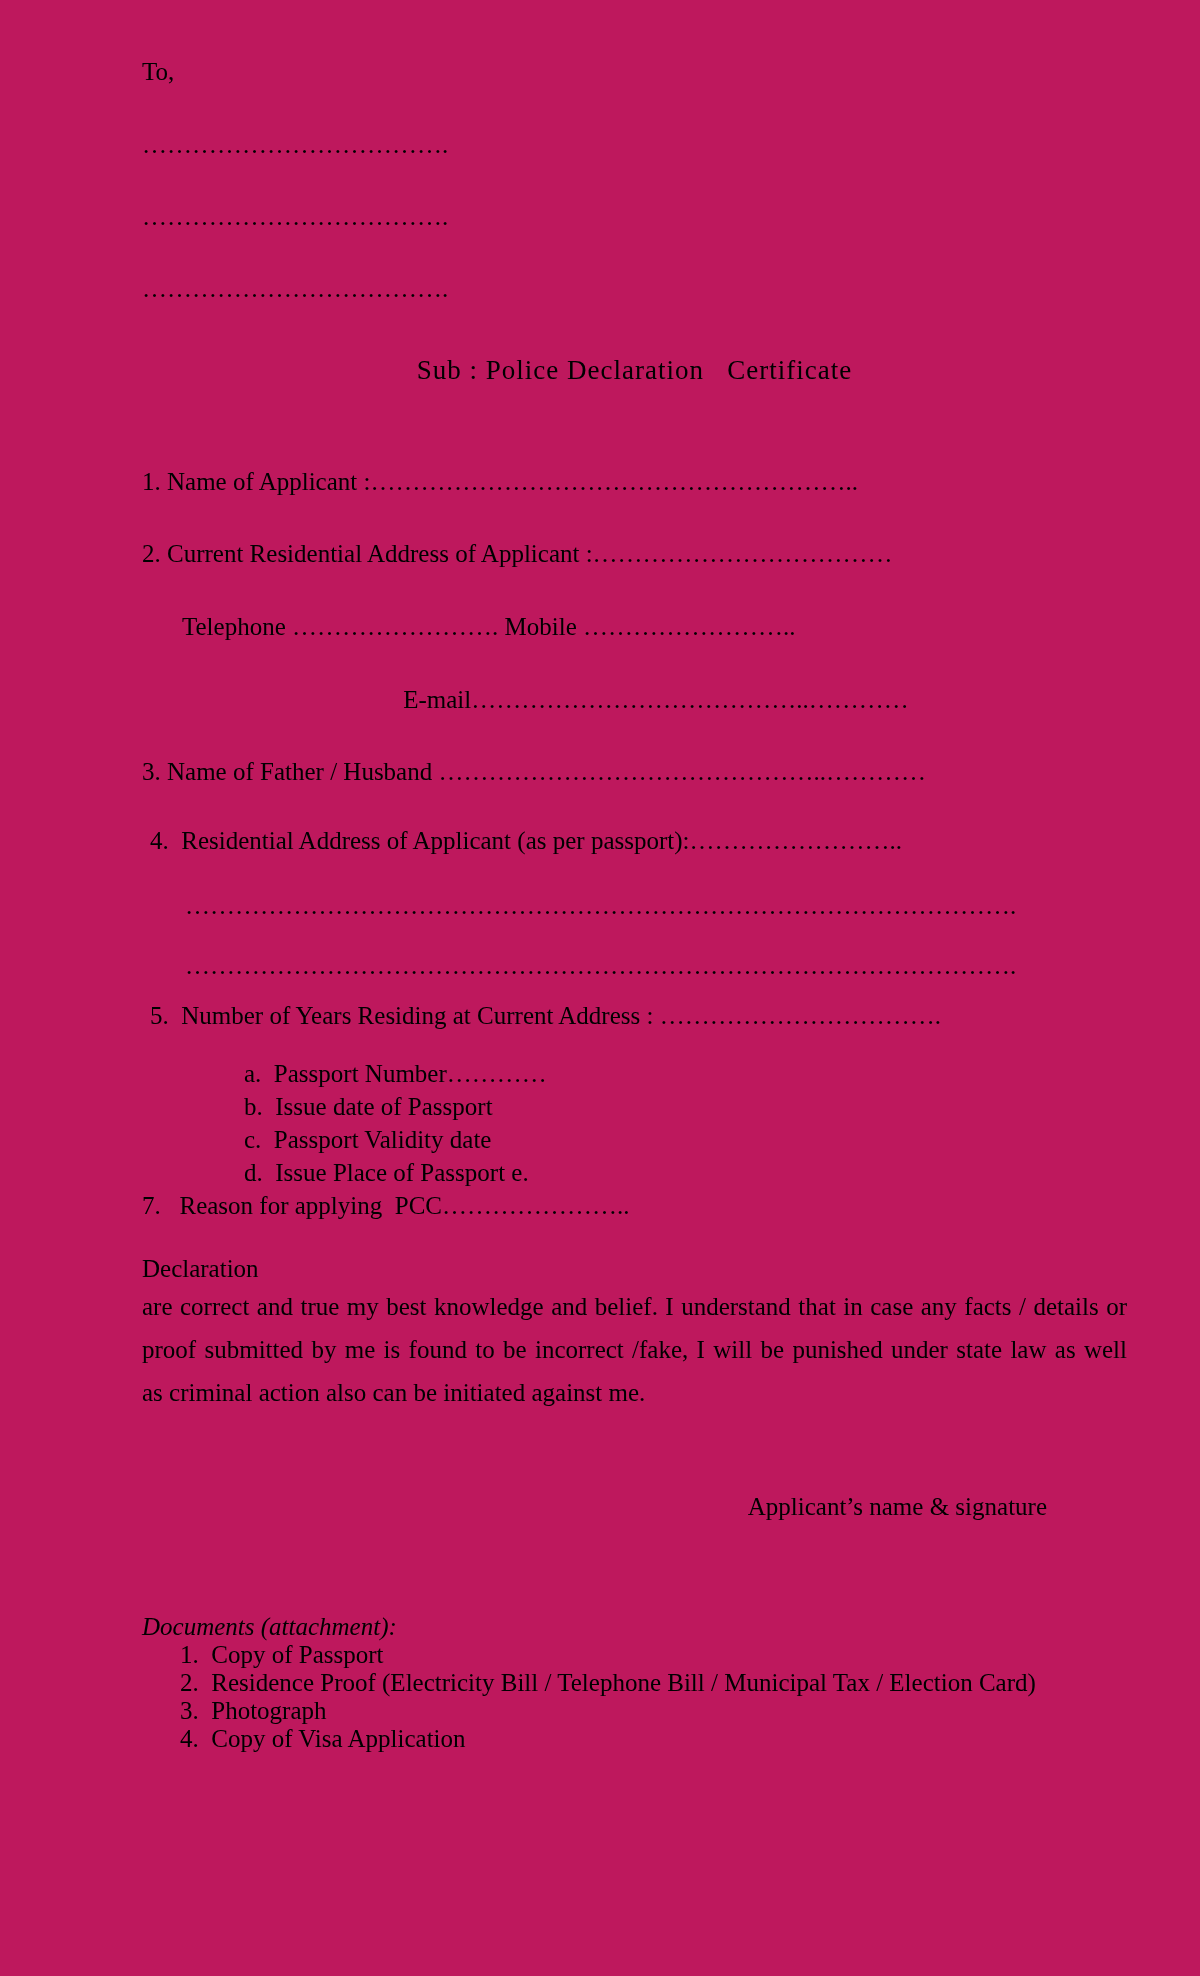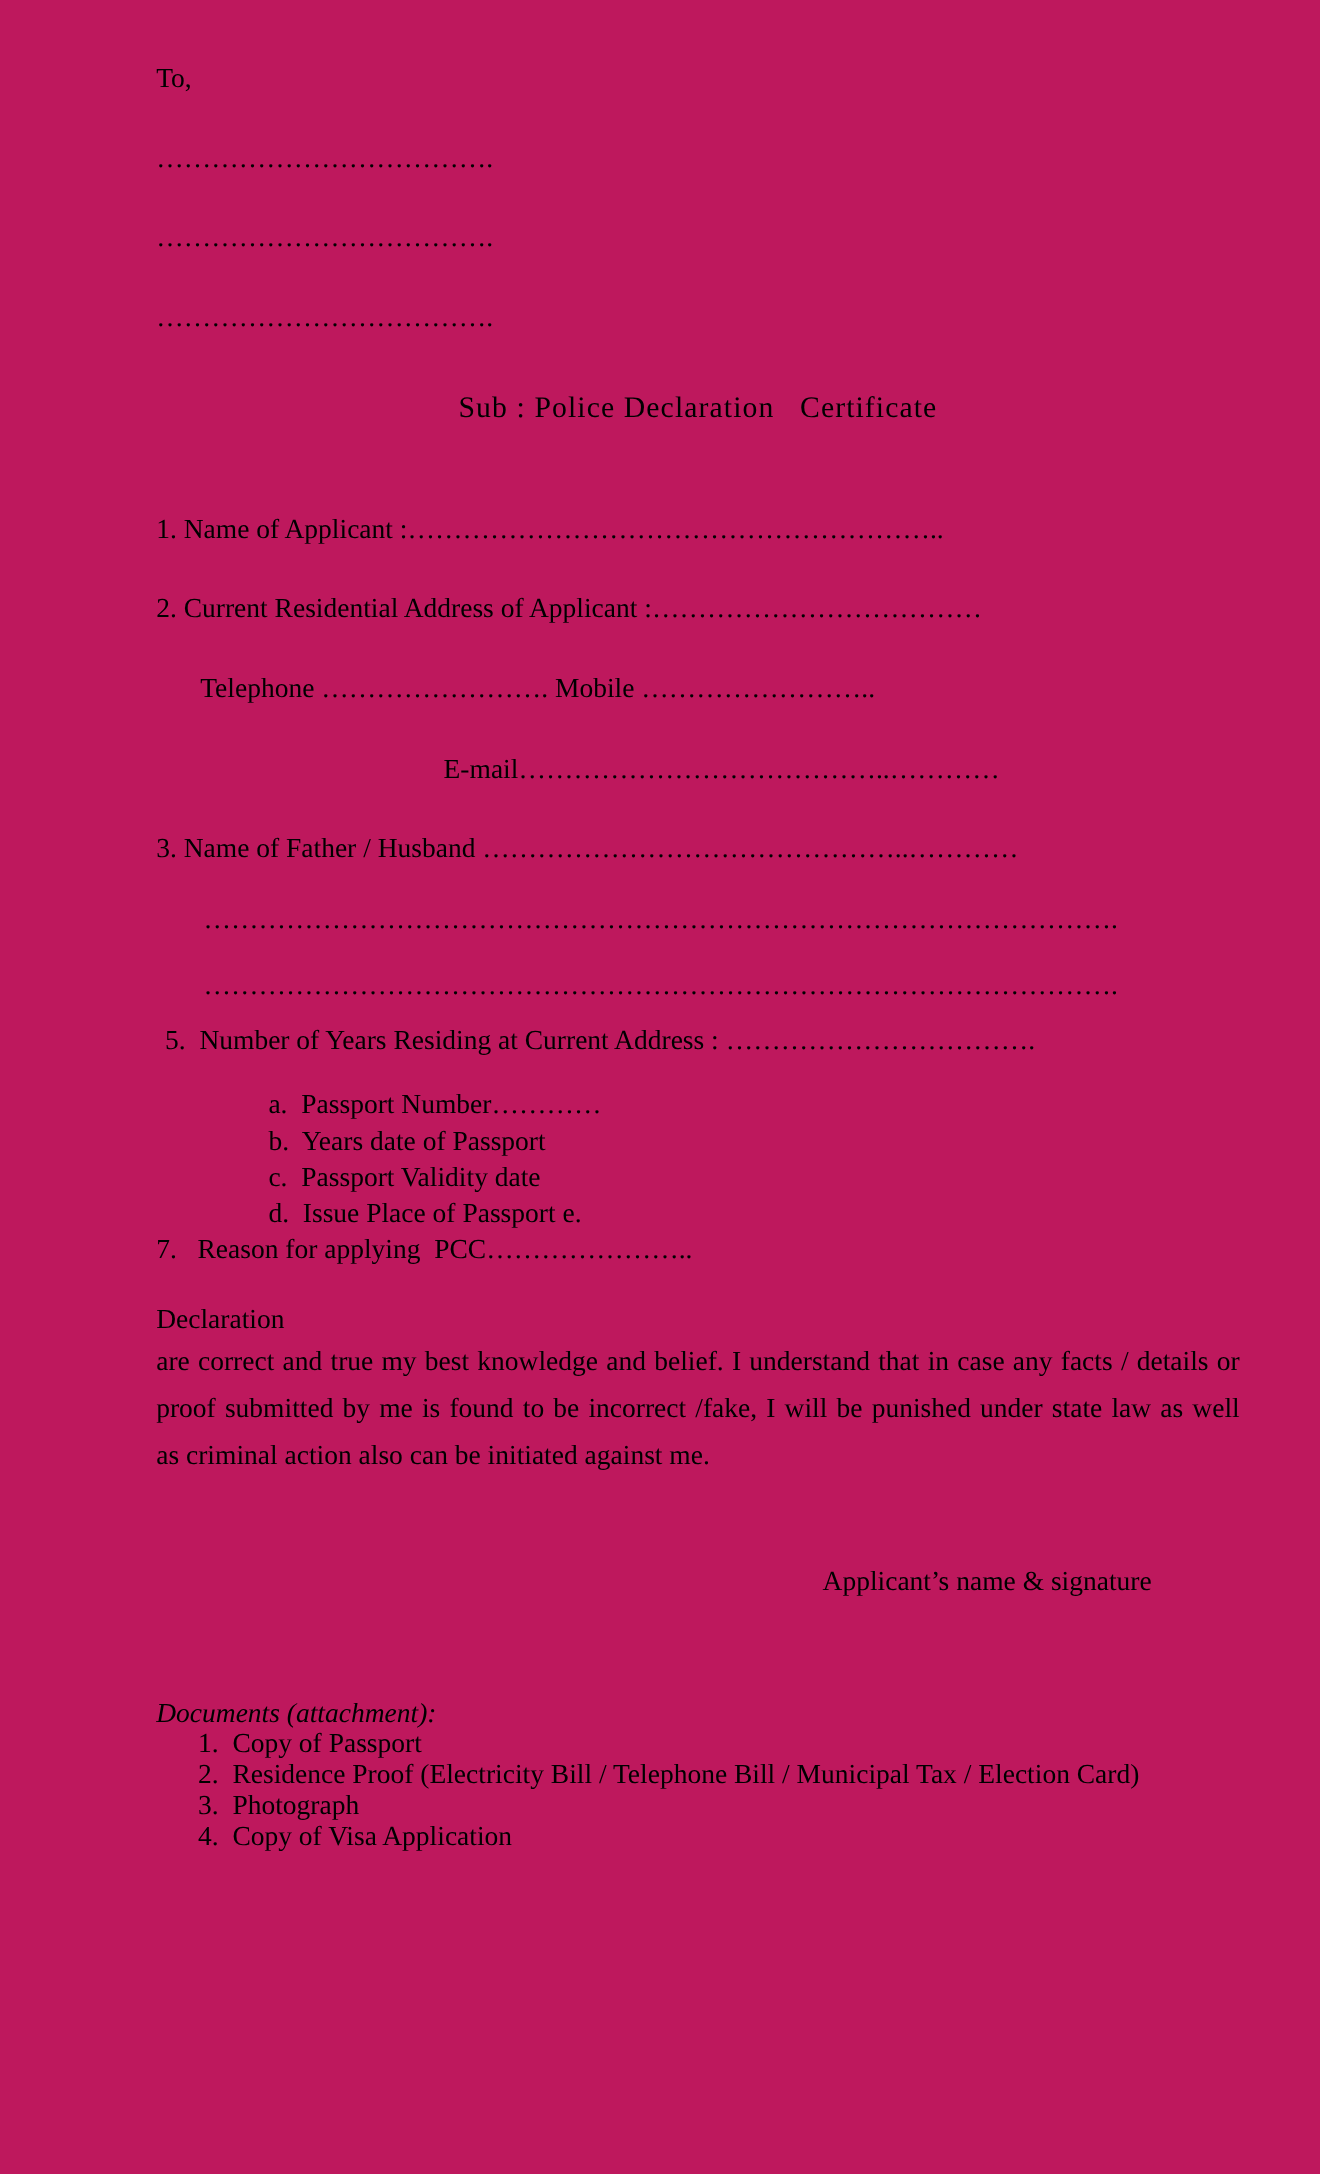--- a/index.html
+++ b/index.html
@@ -72,30 +72,31 @@
   <div class="ln mt-item1">1. Name of Applicant :…………………………………………………..</div>
 
   <div class="ln mt-43">2. Current Residential Address of Applicant :………………………………</div>
 
   <div class="ln mt-44 ind-tel">Telephone ……………………. Mobile ……………………..</div>
 
   <div class="ln mt-44 ind-email">E-mail…………………………………..…………</div>
 
   <div class="ln mt-43">3. Name of Father / Husband ………………………………………..…………</div>
 
+  <div class="ln mt-40 ind-num">4.  Residential Address of Applicant (as per passport):……………………..</div>
 
   <div class="ln mt-36 ind-cont">……………………………………………………………………………………….</div>
   <div class="ln mt-31 ind-cont">……………………………………………………………………………………….</div>
 
   <div class="ln mt-21 ind-num">5.  Number of Years Residing at Current Address : …………………………….</div>
 
 
   <div class="sublist">
     <div class="subln">a.  Passport Number…………</div>
-    <div class="subln">b.  Years date of Passport</div>
+    <div class="subln">b.  Issue date of Passport</div>
     <div class="subln">c.  Passport Validity date</div>
     <div class="subln">d.  Issue Place of Passport e.</div>
   </div>
 
   <div class="ln mt-item7">7.   Reason for applying  PCC…………………..</div>
 
   <div class="ln decl-head">Declaration</div>
 
   <div class="para">
     <div class="pline pline-just">are correct and true my best knowledge and belief. I understand that in case any facts / details or</div>

